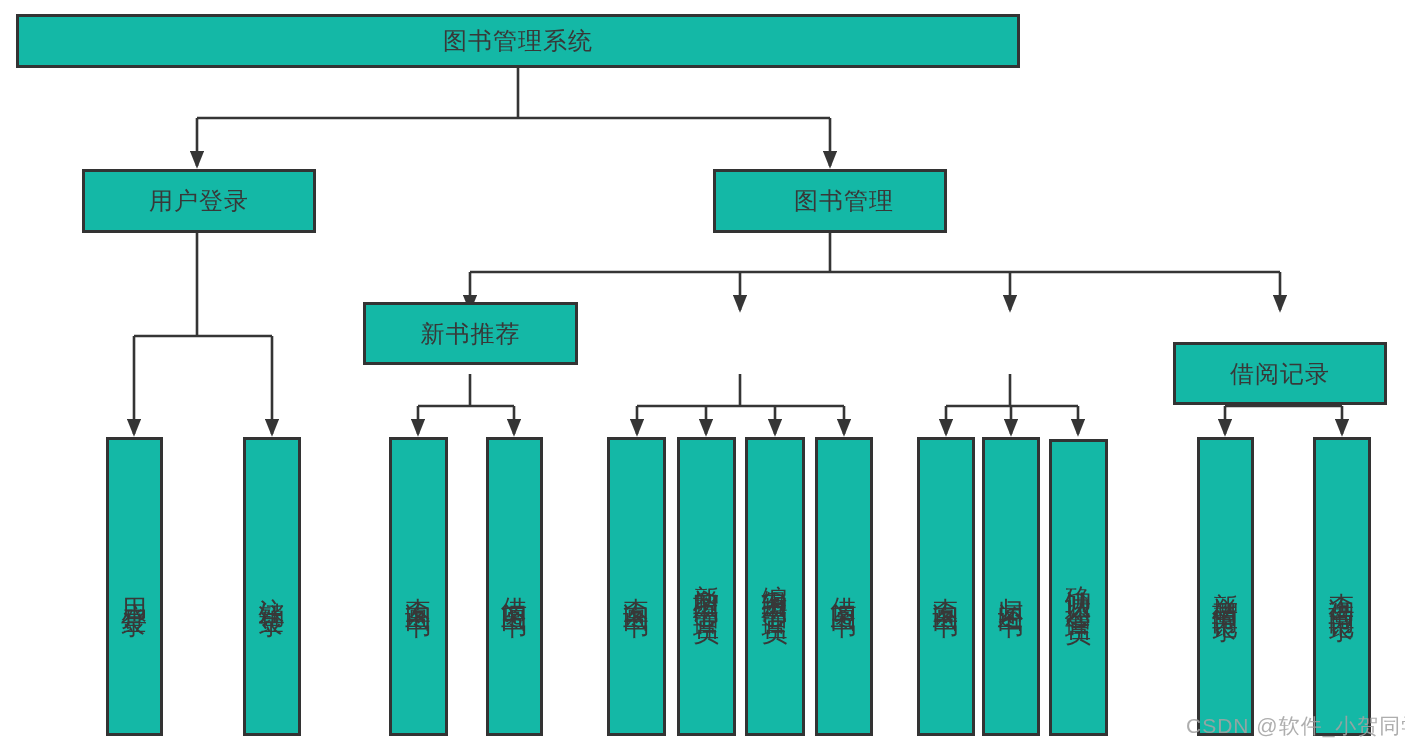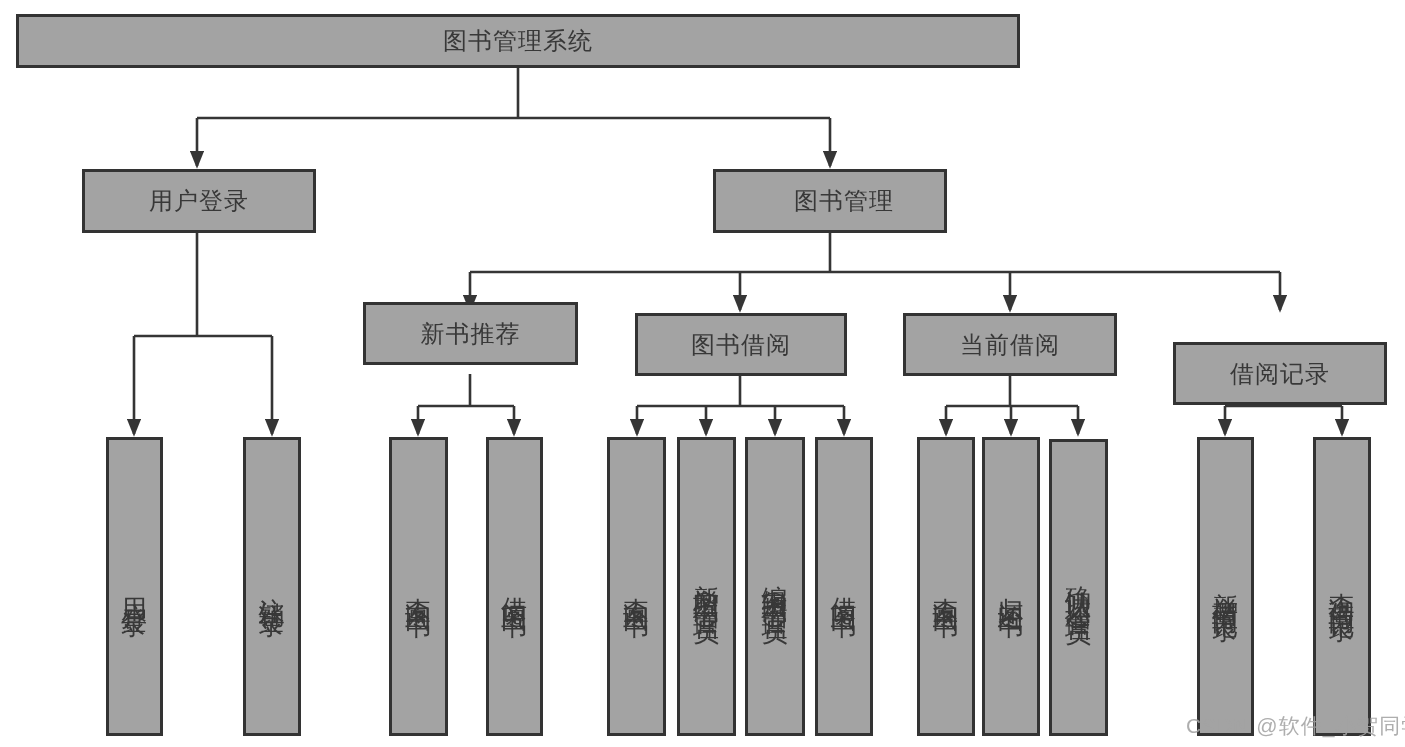--- a/index.html
+++ b/index.html
@@ -27,21 +27,21 @@
   }
   .ar {
     stroke: #353535;
     stroke-width: 2.6;
     fill: none;
     marker-end: url(#arrowhead);
   }
   .box {
     position: absolute;
     box-sizing: border-box;
-    background: #a3a3a3;
+    background: #14b8a6;
     border: 3px solid #333333;
     color: #383838;
     display: flex;
     align-items: center;
     justify-content: center;
     z-index: 2;
     text-align: center;
   }
   .h-box {
     font-size: 24px;
@@ -111,22 +111,20 @@
     <line class="ar" x1="1225" y1="406" x2="1225" y2="434"></line>
     <line class="ar" x1="1342" y1="406" x2="1342" y2="434"></line>
   </svg>
 
   <div class="box h-box" style="left:16px; top:14px; width:1004px; height:54px;">图书管理系统</div>
 
   <div class="box h-box" style="left:82px; top:169px; width:234px; height:64px;">用户登录</div>
   <div class="box h-box" style="left:713px; top:169px; width:234px; height:64px;padding-left:28px;">图书管理</div>
 
   <div class="box h-box" style="left:363px; top:302px; width:215px; height:63px;">新书推荐</div>
-  <div class="box h-box" style="left:635px; top:313px; width:212px; height:63px;">图书借阅</div>
-  <div class="box h-box" style="left:903px; top:313px; width:214px; height:63px;">当前借阅</div>
   <div class="box h-box" style="left:1173px; top:313px; width:214px; height:63px;margin-top:29px;">借阅记录</div>
 
   <div class="box v-box" style="left:106px; top:437px; width:57px; height:299px;">用户登录</div>
   <div class="box v-box" style="left:243px; top:437px; width:58px; height:299px;">注销登录</div>
 
   <div class="box v-box" style="left:389px; top:437px; width:59px; height:299px;">查询图书</div>
   <div class="box v-box" style="left:486px; top:437px; width:57px; height:299px;">借阅图书</div>
 
   <div class="box v-box" style="left:607px; top:437px; width:59px; height:299px;">查询图书</div>
   <div class="box v-box" style="left:677px; top:437px; width:59px; height:299px;">新增图书（管理员）</div>

